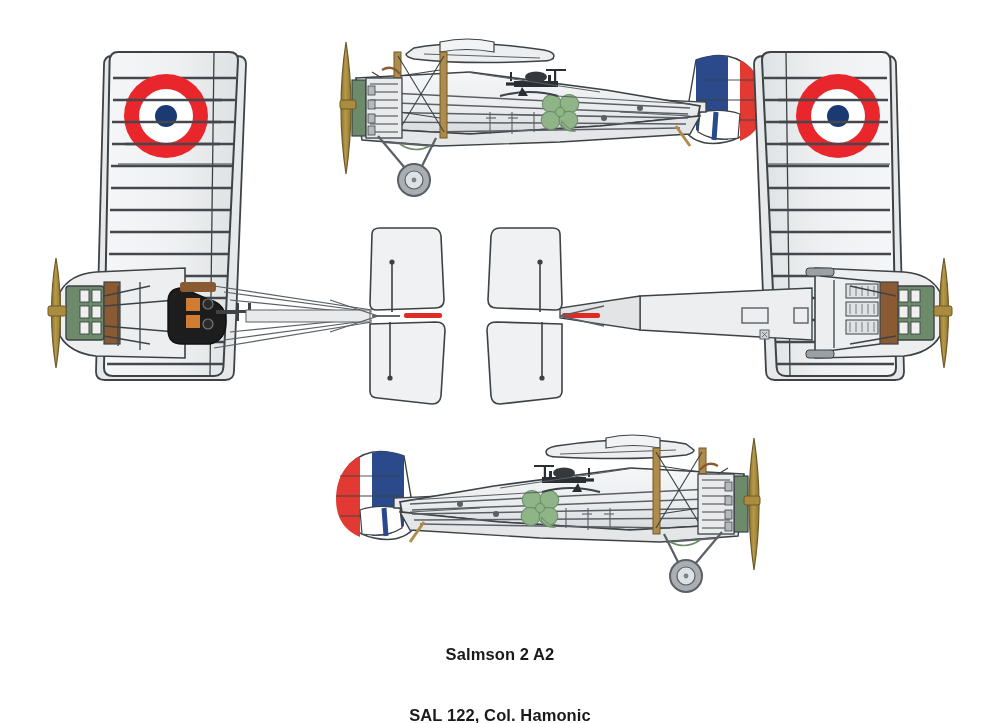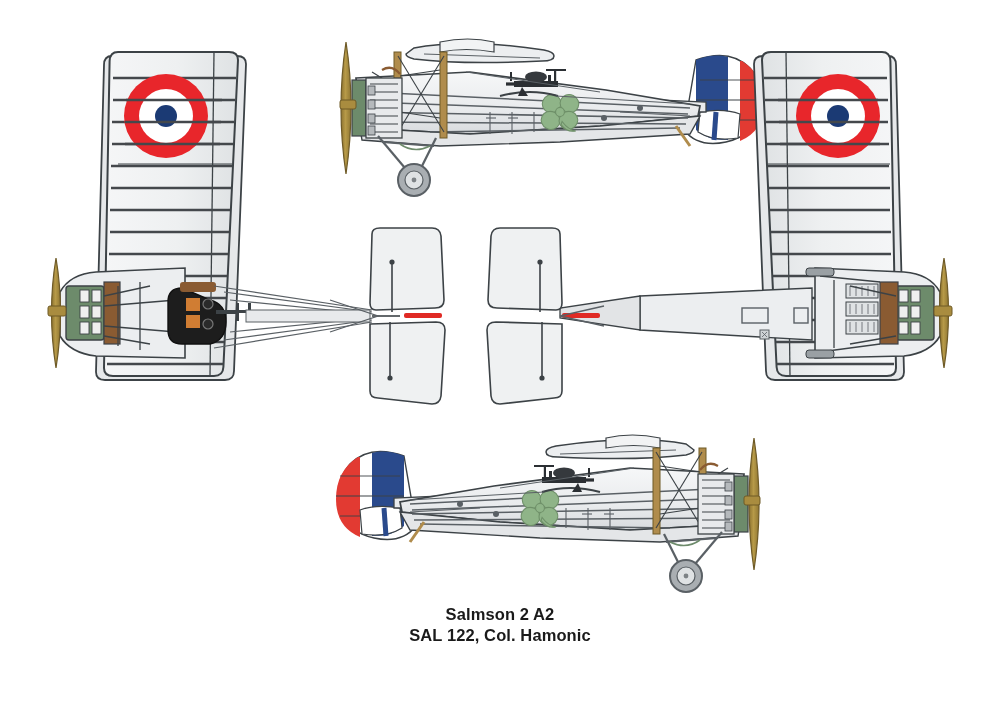--- a/index.html
+++ b/index.html
@@ -3,21 +3,21 @@
 <meta charset="utf-8">
 <style>
   html,body{margin:0;padding:0;background:#fff;}
   body{width:1000px;height:723px;position:relative;overflow:hidden;
        font-family:"Liberation Sans",sans-serif;}
   .sheet{position:absolute;inset:0;background:#ffffff;}
   svg.plate{position:absolute;left:0;top:0;width:1000px;height:723px;}
   .caption{position:absolute;left:0;top:604px;width:1000px;text-align:center;
            font-family:"Liberation Sans",sans-serif;font-weight:bold;
            font-size:16.5px;line-height:21px;color:#1a1a1a;letter-spacing:.1px;}
-  .caption div{white-space:nowrap;}
+  .caption div{white-space:nowrap;margin-top:40px;}
 </style>
 </head>
 <body>
 
 <div class="sheet">
 
 <svg class="plate" viewBox="0 0 1000 723">
   <defs>
     <linearGradient id="wingShade" x1="0" y1="0" x2="1" y2="0">
       <stop offset="0%" stop-color="#f5f6f7"></stop>

